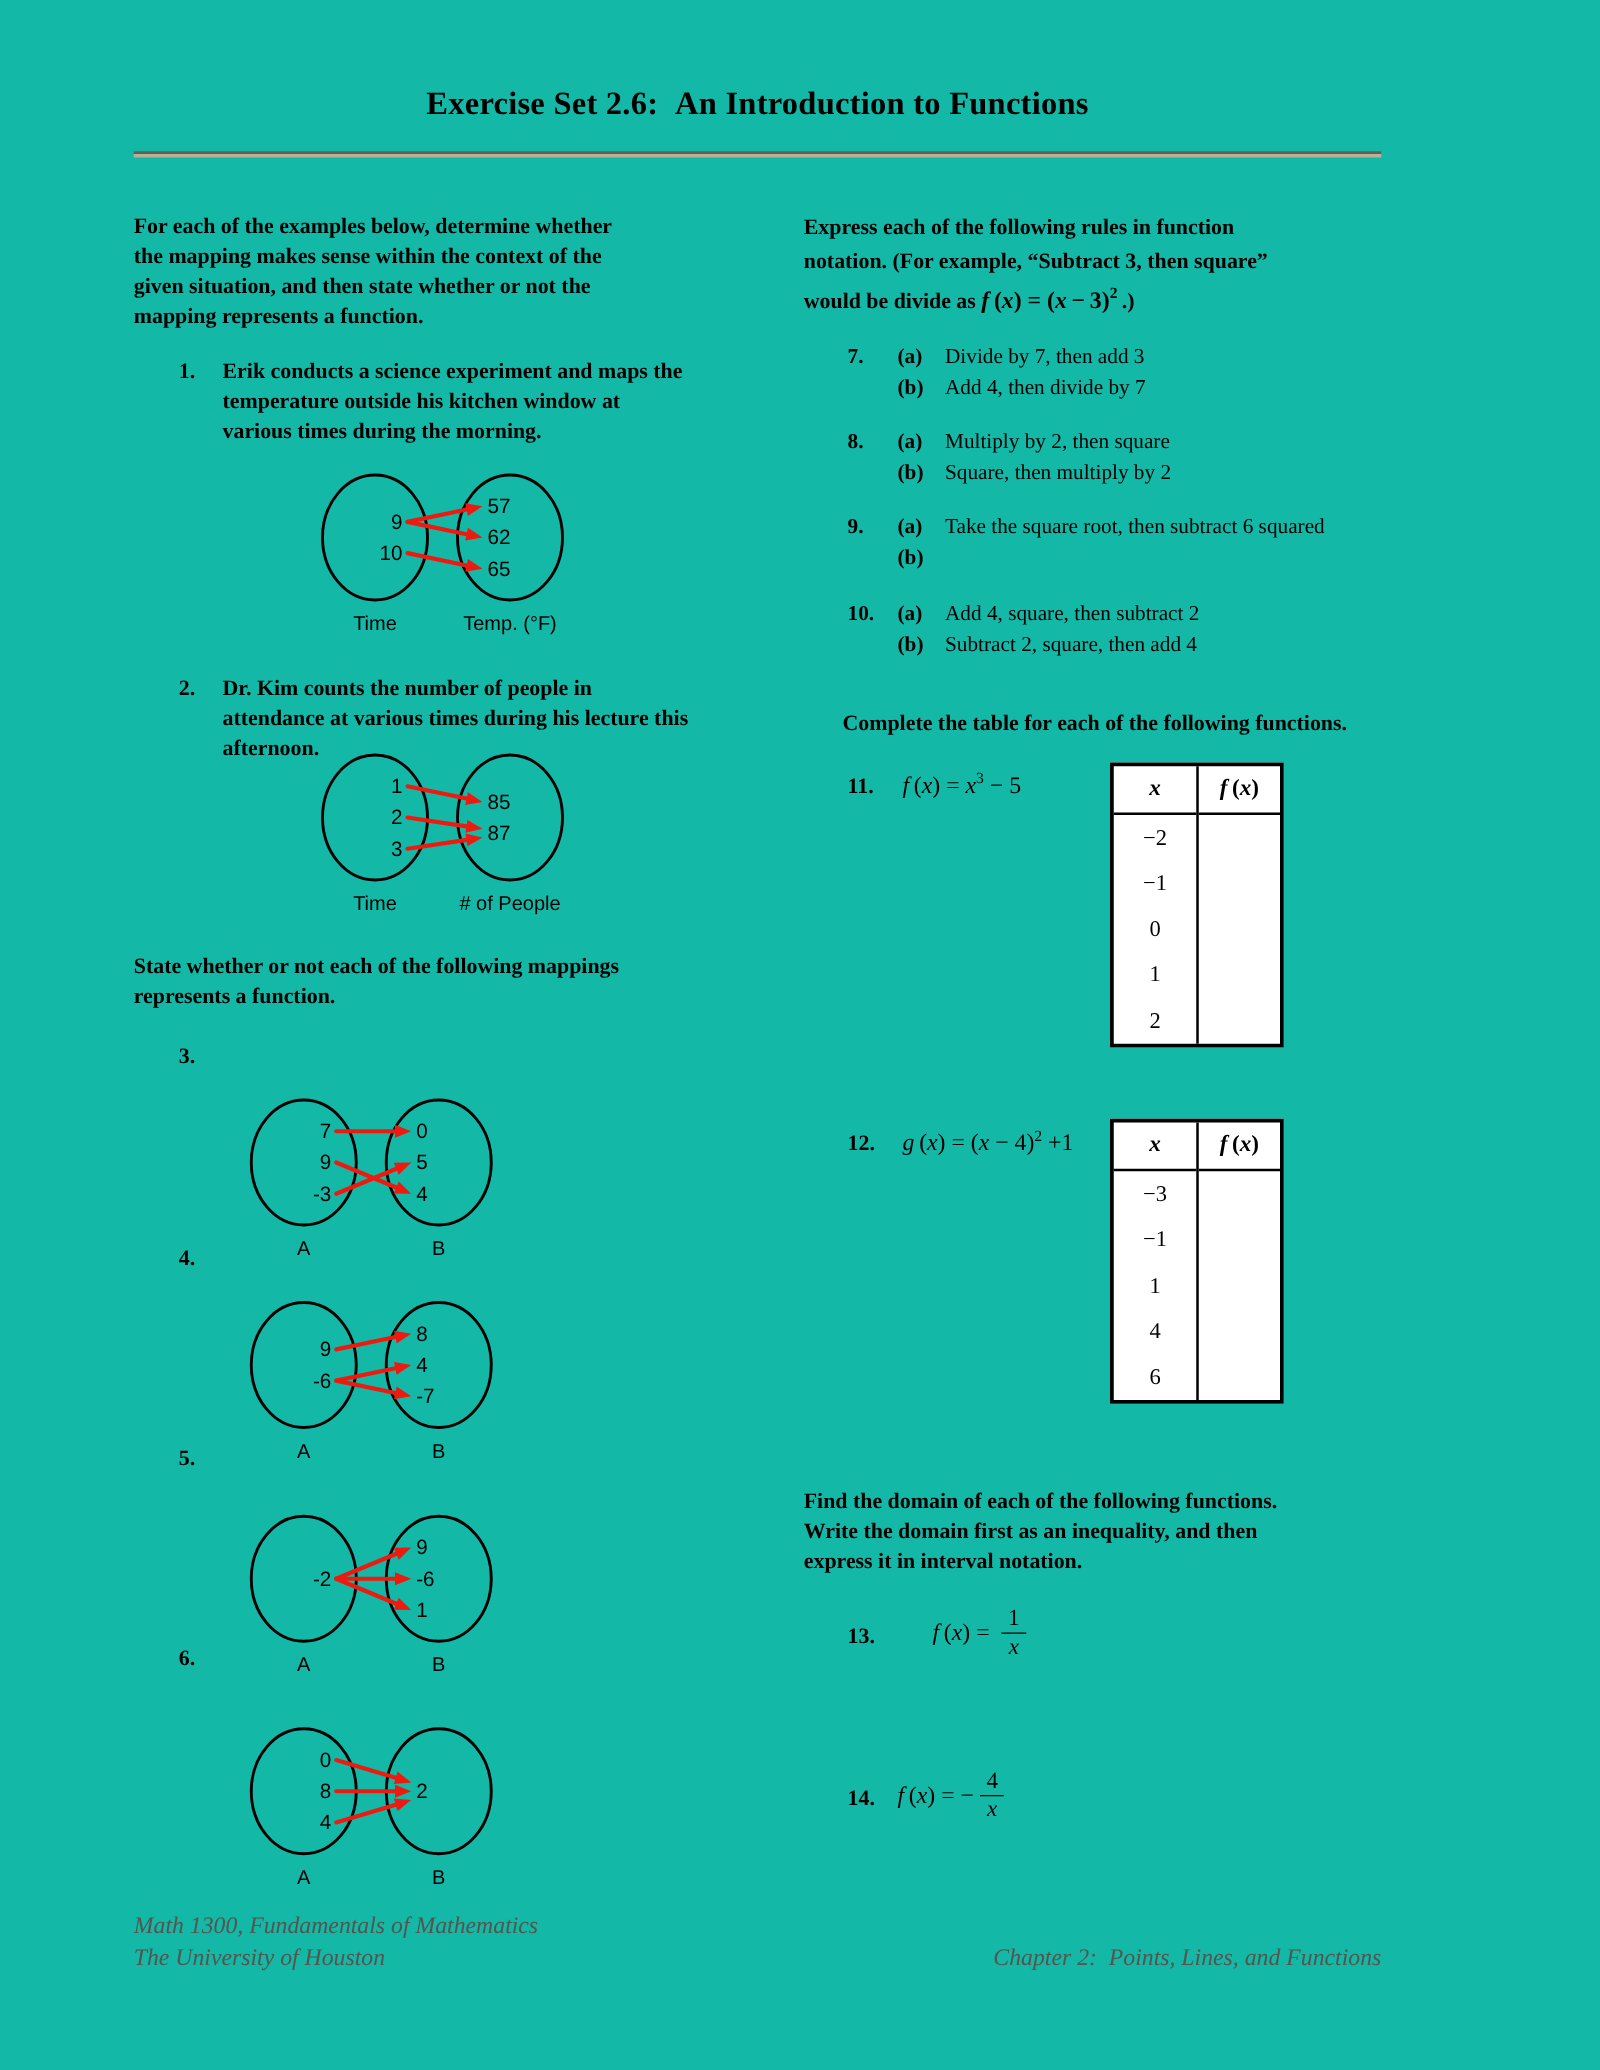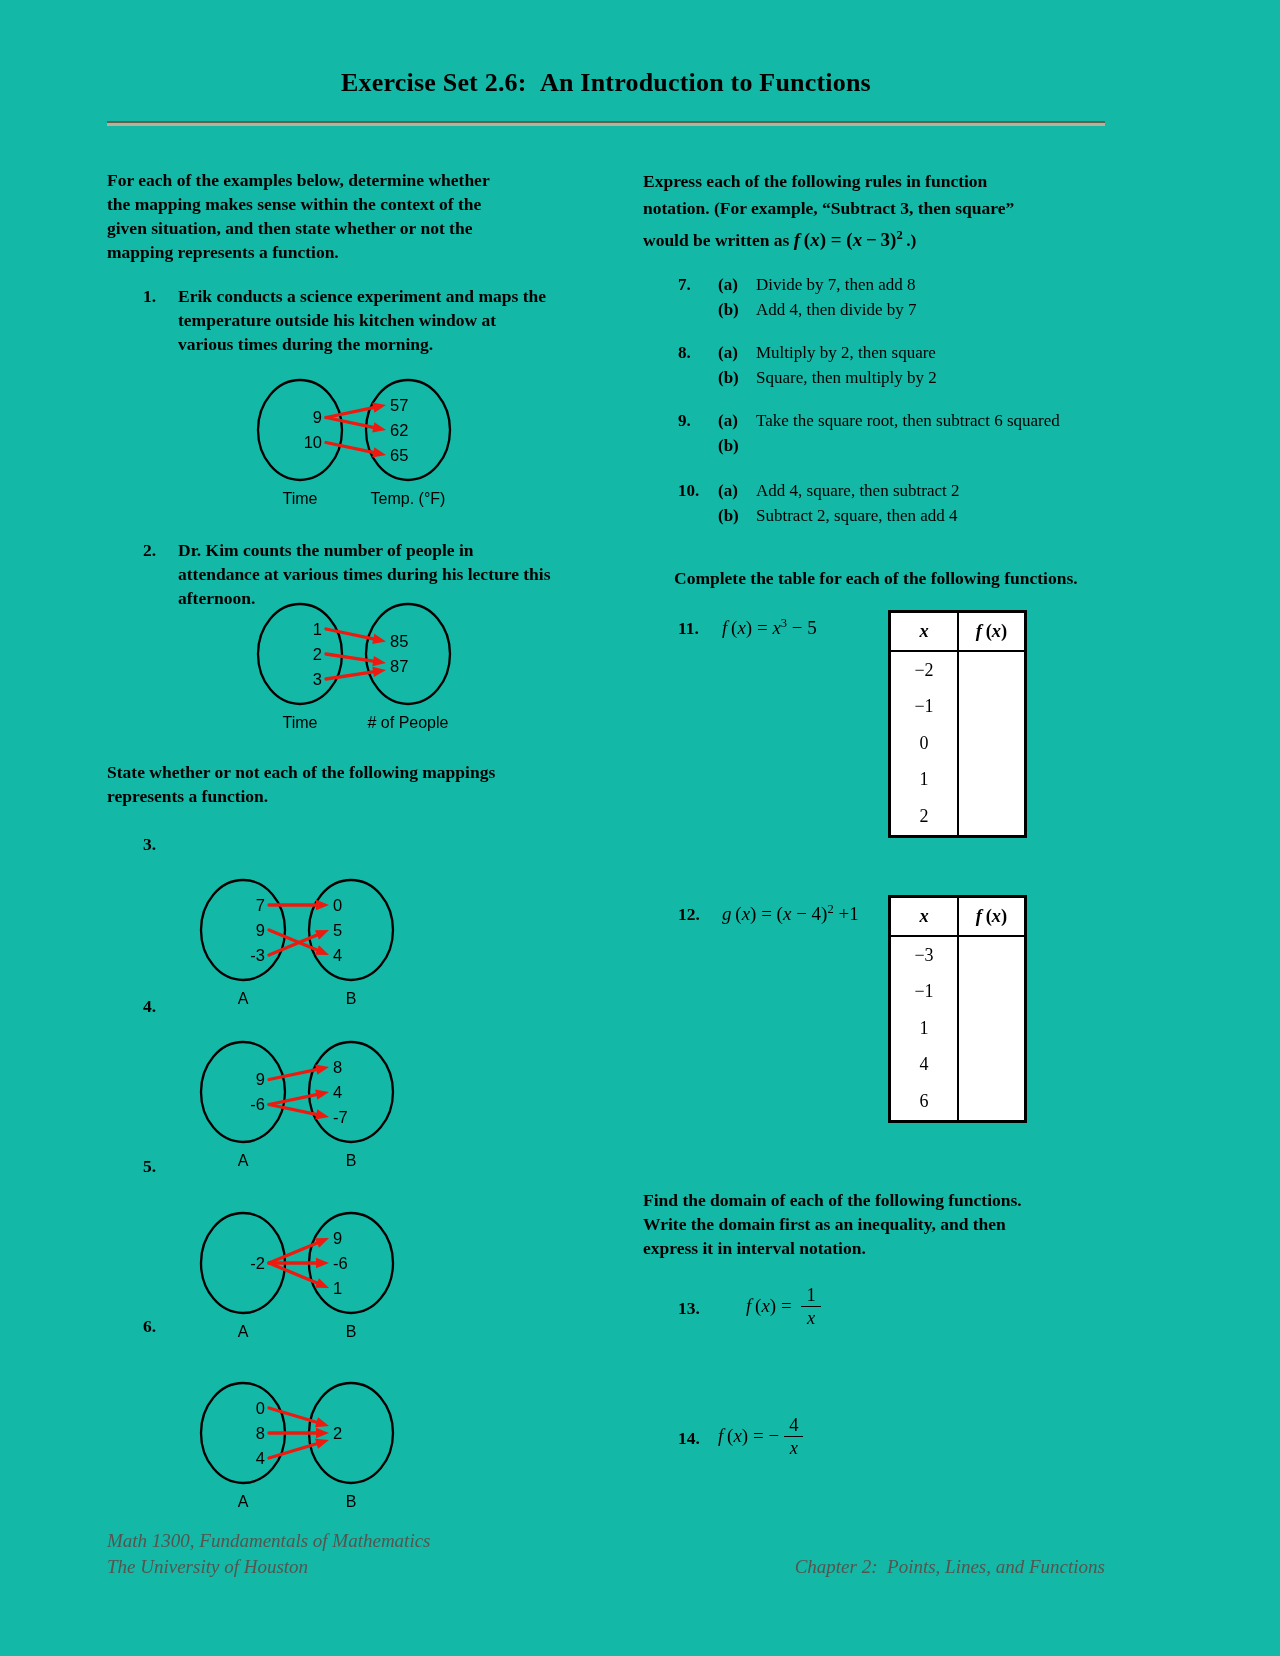--- a/index.html
+++ b/index.html
@@ -173,27 +173,27 @@
         <line x1="90" y1="33" x2="137.54825829212504" y2="47.26447748763751" stroke="#ee1a0f" stroke-width="3.3" stroke-linecap="round"></line>
         <polygon points="150,51 136.05404928718005,52.24517417078749 139.04246729707003,42.28378080448752" fill="#ee1a0f"></polygon>
         <line x1="90" y1="58" x2="137" y2="58" stroke="#ee1a0f" stroke-width="3.3" stroke-linecap="round"></line>
         <polygon points="150,58 137,63.2 137,52.8" fill="#ee1a0f"></polygon>
         <line x1="90" y1="83" x2="137.54825829212504" y2="68.7355225123625" stroke="#ee1a0f" stroke-width="3.3" stroke-linecap="round"></line>
         <polygon points="150,65 139.04246729707003,73.71621919551248 136.05404928718005,63.75482582921251" fill="#ee1a0f"></polygon>
         <text x="64" y="132" text-anchor="middle" font-size="16" font-family="Liberation Sans, sans-serif">A</text>
         <text x="172" y="132" text-anchor="middle" font-size="16" font-family="Liberation Sans, sans-serif">B</text>
       </svg></div>
 
-  <div class="abs para bold" style="left:643px;top:168px;width:500px;line-height:27px;">Express each of the following rules in function<br>notation. (For example, “Subtract 3, then square”<br><span style="font-weight:bold">would be written as</span> <span class="math"><i>f</i> (<i>x</i>)&nbsp;= (<i>x</i> − 3)<sup>2</sup></span> .)</div>
+  <div class="abs para bold" style="left:643px;top:168px;width:500px;line-height:27px;">Express each of the following rules in function<br>notation. (For example, “Subtract 3, then square”<br><span style="font-weight:bold">would be divide as</span> <span class="math"><i>f</i> (<i>x</i>)&nbsp;= (<i>x</i> − 3)<sup>2</sup></span> .)</div>
 
   <div class="abs q" style="top:272px;">
     <div class="qrow">
       <span class="qnum">7.</span>
       <span class="qlet">(a)</span>
-      <span class="qtext">Divide by 7, then add 8</span>
+      <span class="qtext">Divide by 7, then add 3</span>
     </div>
     <div class="qrow">
       <span class="qnum"></span>
       <span class="qlet">(b)</span>
       <span class="qtext">Add 4, then divide by 7</span>
     </div>
   </div>
 
   <div class="abs q" style="top:340px;">
     <div class="qrow">

